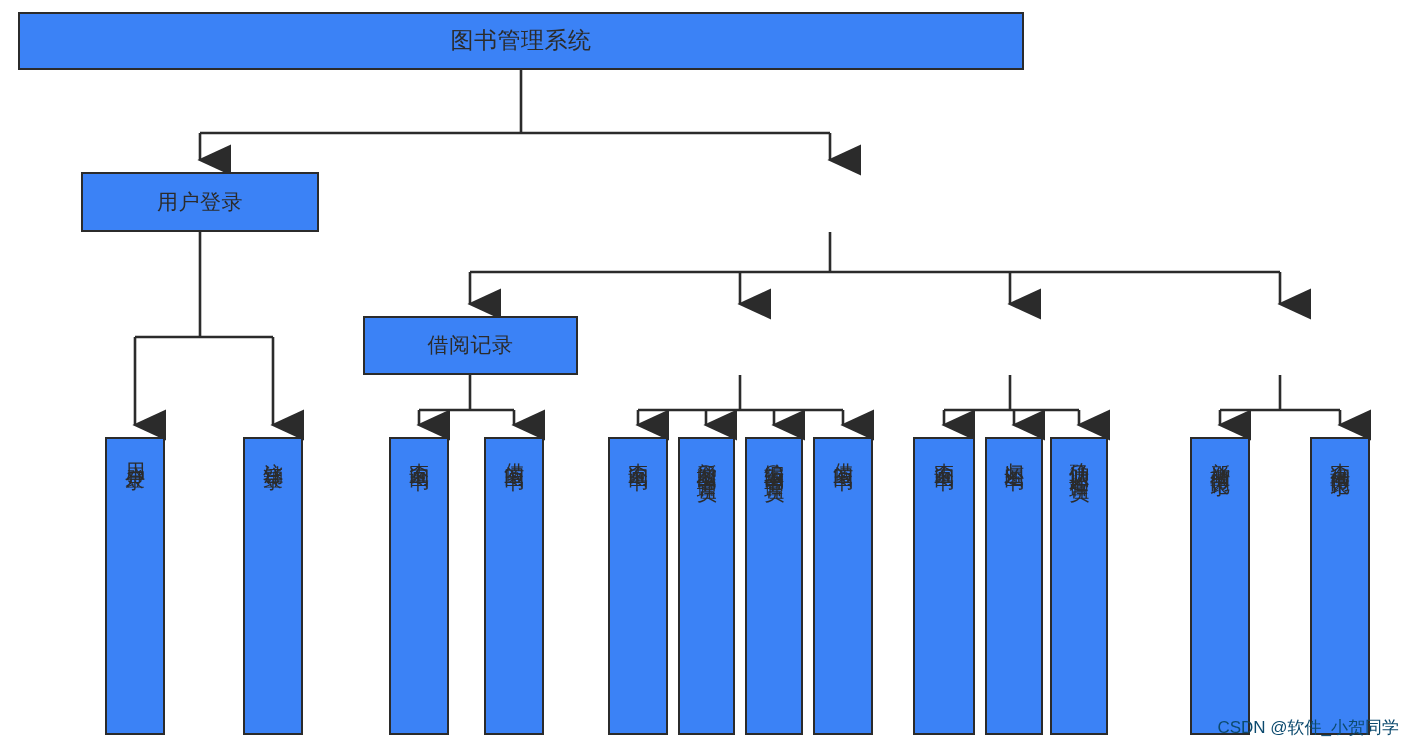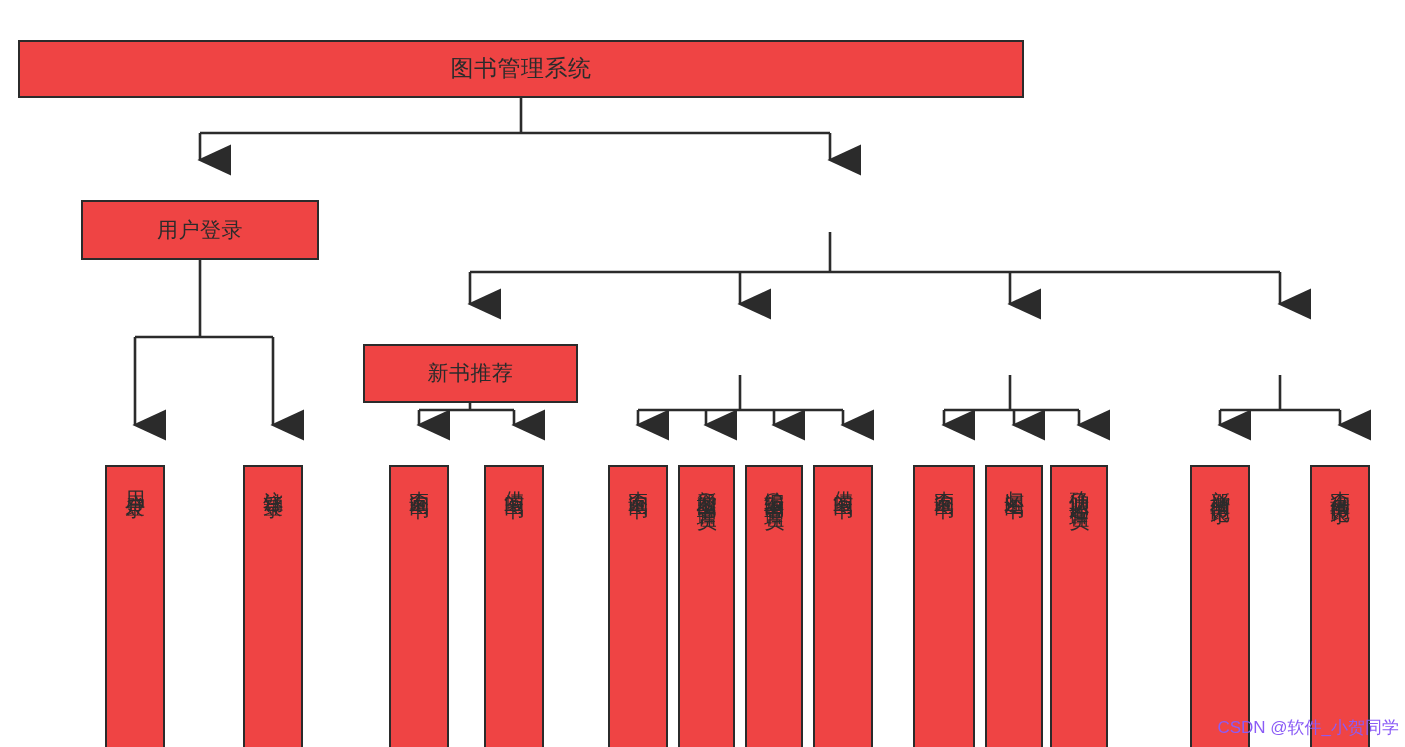--- a/index.html
+++ b/index.html
@@ -20,27 +20,26 @@
   svg#wires {
     position: absolute;
     left: 0;
     top: 0;
     width: 1405px;
     height: 747px;
   }
   .node {
     position: absolute;
     box-sizing: border-box;
-    background: #ef4444;
+    background: #3b82f6;
     border: 2.5px solid #2b2b2b;
     display: flex;
     align-items: center;
     justify-content: center;
     z-index: 3;
-    margin-top: 28px;
   }
   .node .label {
     font-size: 21px;
     color: #2b2b2b;
     line-height: 1.18;
     letter-spacing: 0.5px;
     white-space: nowrap;
     text-align: center;
   }
   .node.vertical .label {
@@ -56,21 +55,21 @@
     padding-top: 8px;
   }
   .node.root .label {
     font-size: 23px;
   }
   .watermark {
     position: absolute;
     right: 6px;
     bottom: 8px;
     font-size: 17px;
-    color: #8b5cf6;
+    color: #0c4a6e;
     z-index: 6;
     white-space: nowrap;
     font-family: "Liberation Sans", "DejaVu Sans", sans-serif;
   }
 </style>
 </head>
 <body>
 
 <div id="canvas">
 
@@ -132,21 +131,21 @@
 
   <div class="node root" style="left:18px; top:12px; width:1006px; height:58px;">
     <span class="label">图书管理系统</span>
   </div>
 
   <div class="node" style="left:81px; top:172px; width:238px; height:60px;">
     <span class="label">用户登录</span>
   </div>
 
   <div class="node" style="left:363px; top:316px; width:215px; height:59px;">
-    <span class="label">新书推荐</span>
+    <span class="label">借阅记录</span>
   </div>
 
   <div class="node vertical" style="left:105px; top:437px; width:60px; height:298px;">
     <span class="label">用户登录</span>
   </div>
   <div class="node vertical" style="left:243px; top:437px; width:60px; height:298px;">
     <span class="label">注销登录</span>
   </div>
   <div class="node vertical" style="left:389px; top:437px; width:60px; height:298px;">
     <span class="label">查询图书</span>

